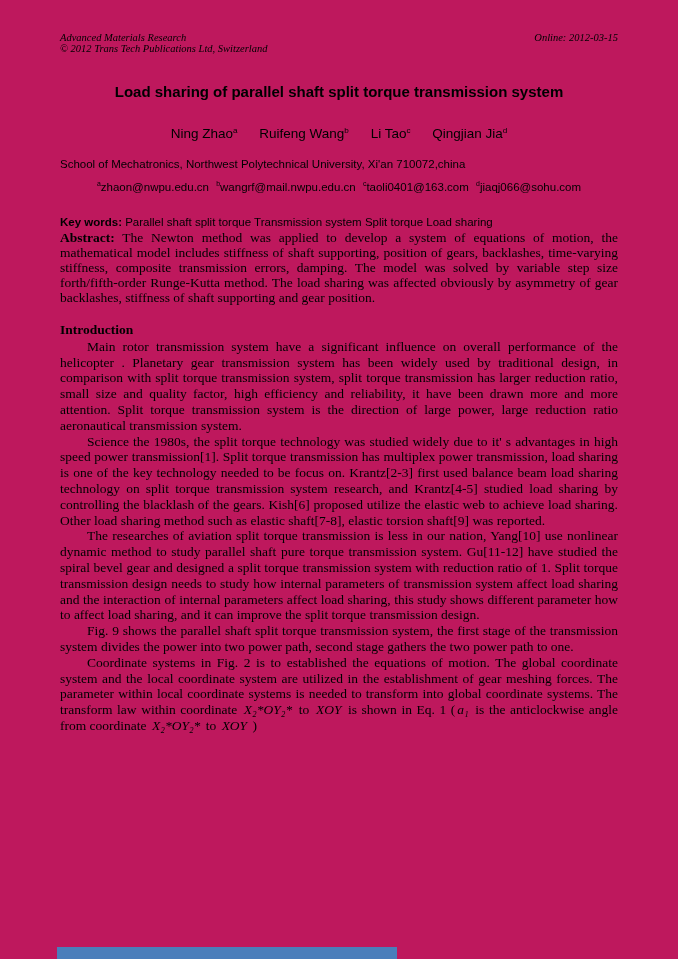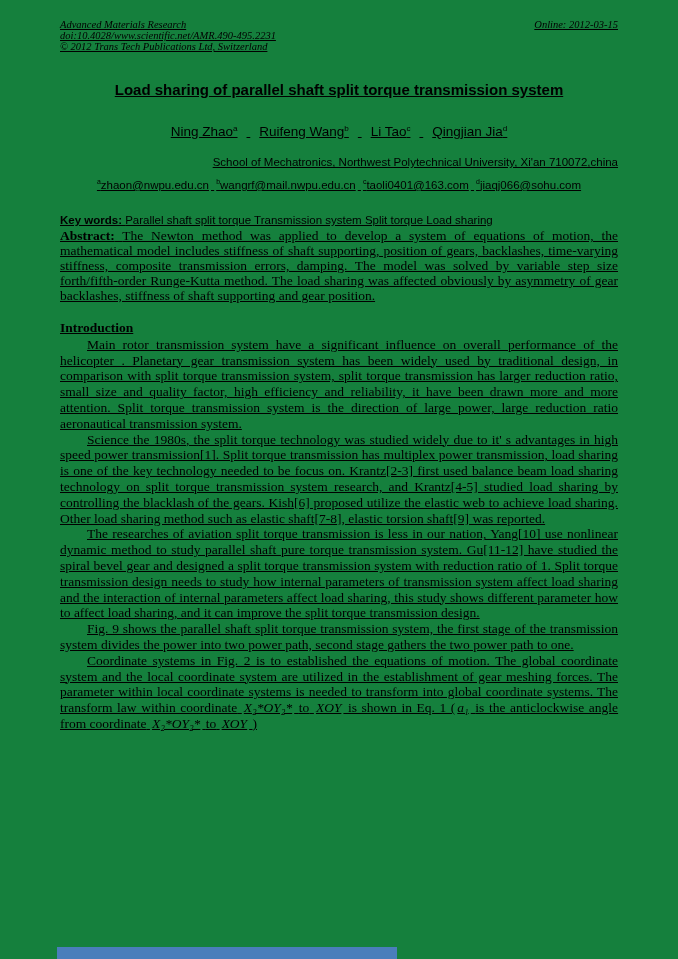--- a/index.html
+++ b/index.html
@@ -6,24 +6,23 @@
   html, body { background: #888; }
   body {
     width: 678px; height: 959px;
     margin: 0 auto;
     font-family: "Liberation Serif", serif;
     color: #000;
     position: relative;
   }
   .page {
     position: absolute; inset: 0;
-    background: #15803d;
-    padding: 19px 60px 0 60px;
+    background: #be185d;
+    padding: 32px 60px 0 60px;
     overflow: hidden;
-    text-decoration: underline;
   }
   
   .paper-header {
     font-style: italic;
     font-size: 10.5px;
     line-height: 11px;
     font-family: "Liberation Serif", serif;
   }
   .header-row { display: flex; justify-content: space-between; }
   
@@ -38,21 +37,21 @@
     font-family: "Liberation Sans", sans-serif;
     font-size: 13.5px;
     text-align: center;
     margin-top: 25px;
   }
   .author { margin: 0 9px; white-space: nowrap; }
   sup { font-size: 0.6em; vertical-align: super; line-height: 0; }
   .affiliation {
     font-family: "Liberation Sans", sans-serif;
     font-size: 11.5px;
-    text-align: right;
+    text-align: left;
     margin-top: 17px;
   }
   .emails {
     font-family: "Liberation Sans", sans-serif;
     font-size: 11.5px;
     text-align: center;
     margin-top: 11px;
   }
   .email { margin: 0 2px; white-space: nowrap; }
   
@@ -96,21 +95,20 @@
 </head>
 <body>
 
 <div class="page">
 
   <header class="paper-header">
     <div class="header-row">
       <span>Advanced Materials Research</span>
       <span>Online: 2012-03-15</span>
     </div>
-    <div>doi:10.4028/www.scientific.net/AMR.490-495.2231</div>
     <div>© 2012 Trans Tech Publications Ltd, Switzerland</div>
   </header>
 
   <h1 class="title">Load sharing of parallel shaft split torque transmission system</h1>
 
   <div class="authors">
     <span class="author"><span>Ning Zhao</span><sup>a</sup></span>
     <span class="author"><span>Ruifeng Wang</span><sup>b</sup></span>
     <span class="author"><span>Li Tao</span><sup>c</sup></span>
     <span class="author"><span>Qingjian Jia</span><sup>d</sup></span>

